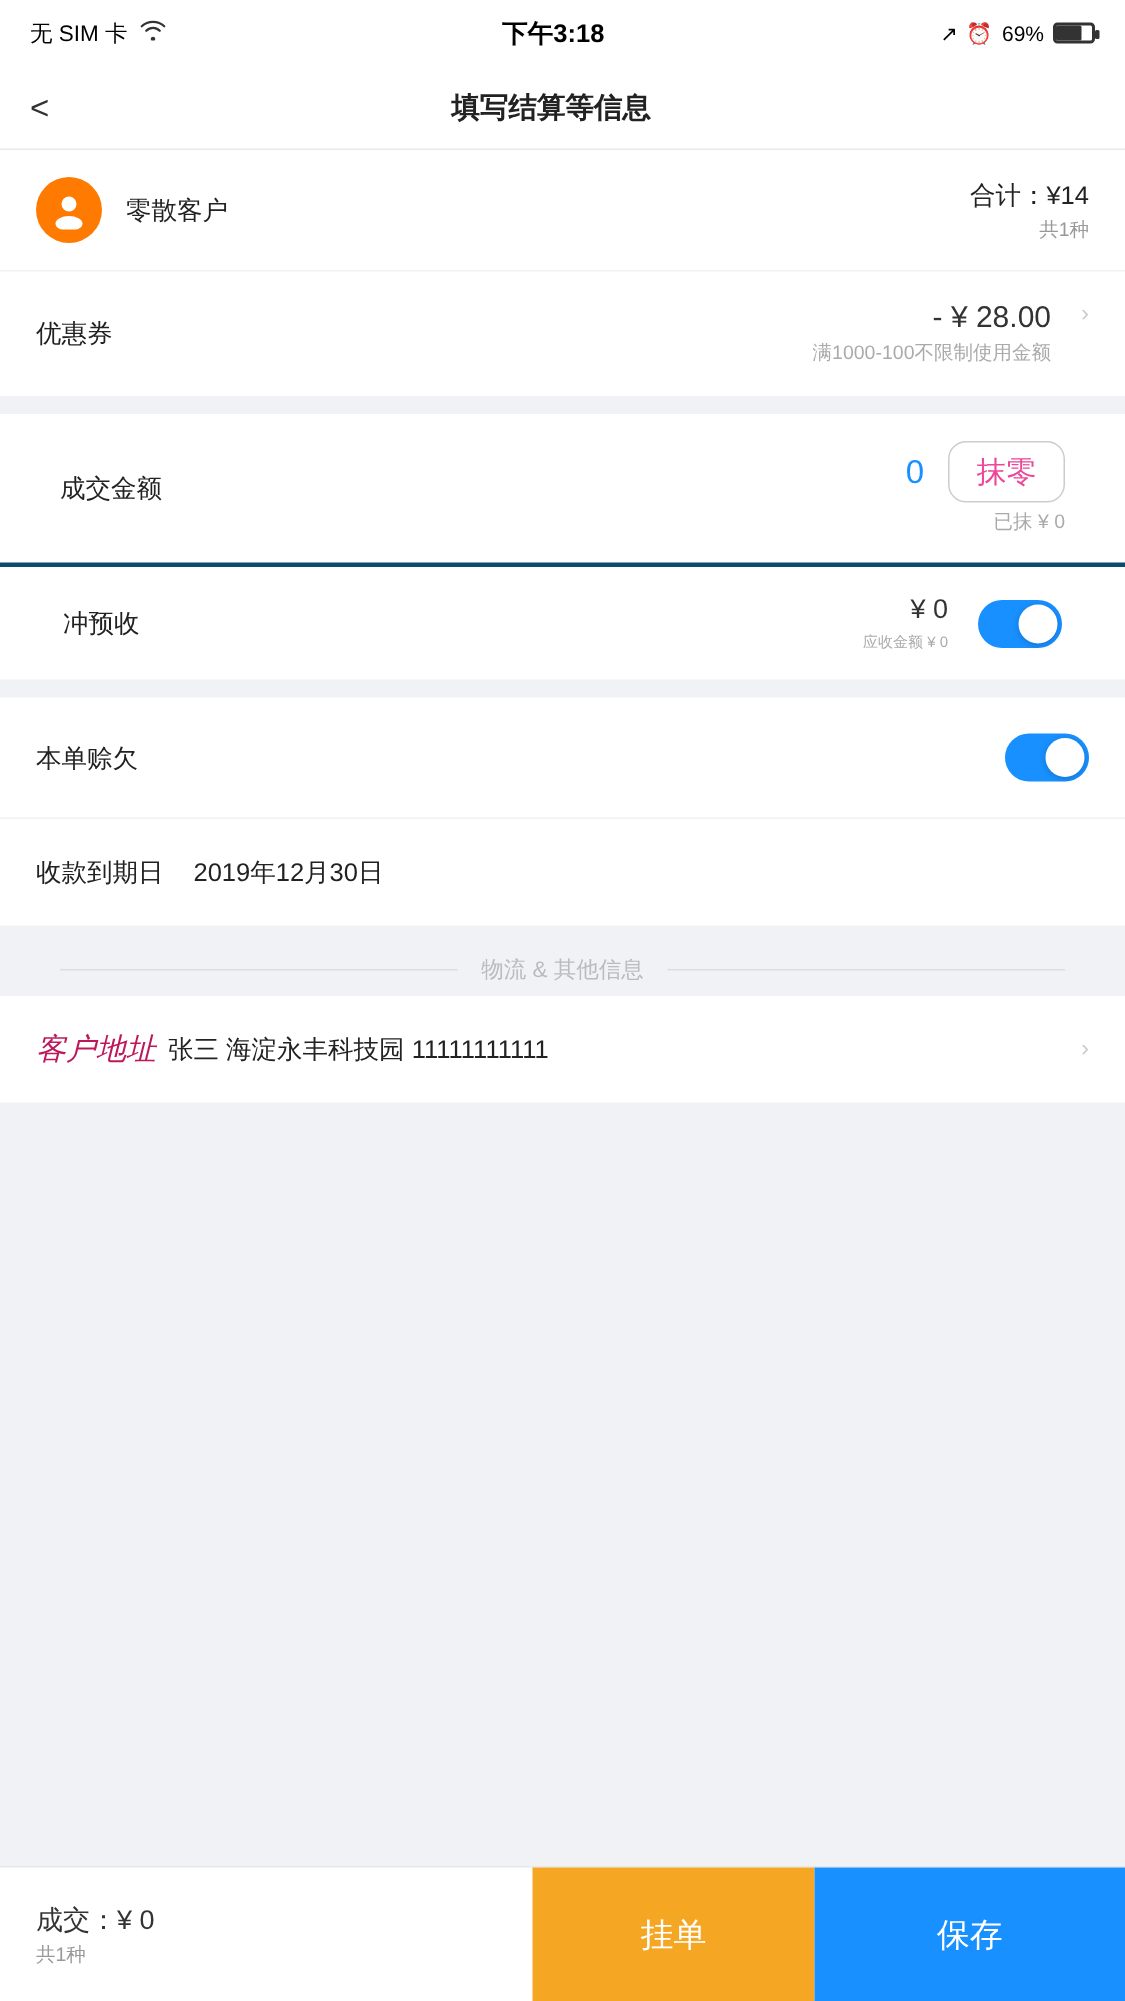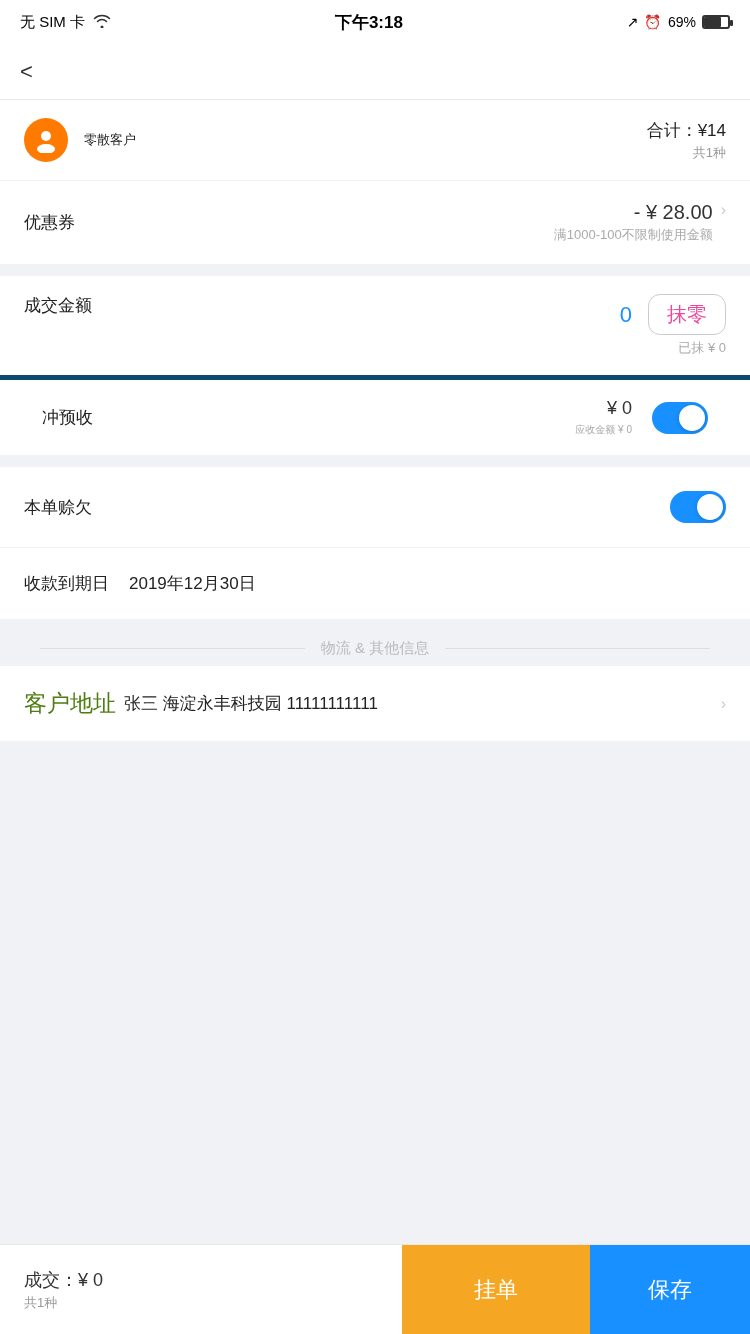--- a/index.html
+++ b/index.html
@@ -80,43 +80,44 @@
     .customer-row {
       display: flex;
       align-items: center;
       padding: 18px 24px;
     }
     .avatar {
       width: 44px; height: 44px; border-radius: 50%; background: #ff7a00;
       display: flex; align-items: center; justify-content: center;
       color: #fff; font-size: 20px; margin-right: 16px; flex-shrink: 0;
     }
-    .customer-name { font-size: 13px; color: #222; font-weight: 500; }
+    .customer-name { font-size: 17px; color: #222; font-weight: 500; }
     .customer-total { margin-left: auto; text-align: right; }
     .total-amount { font-size: 17px; color: #222; font-weight: 500; }
     .total-count { font-size: 13px; color: #999; margin-top: 2px; }
 
     
     .coupon-row {
       display: flex;
       align-items: center;
       padding: 20px 24px;
       border-top: 1px solid #f2f2f2;
     }
     .row-label { font-size: 17px; color: #222; min-width: 80px; }
-    .row-right { margin-left: auto; text-align: right; display: flex; align-items: flex-start; gap: 8px; }
+    .row-right { margin-left: auto; text-align: right; display: flex; align-items: flex-start; gap: 20px; }
     .coupon-amount { font-size: 20px; color: #333; font-weight: 500; }
     .coupon-desc { font-size: 13px; color: #aaa; margin-top: 2px; }
     .chevron { font-size: 16px; color: #ccc; }
 
     
     .deal-row {
       display: flex;
-      padding: 18px 24px;
-      border-bottom: 5px solid #0c4a6e;
+      align-items: center;
+      padding: 18px 40px;
+      border-bottom: 3px solid #0c4a6e;
     }
     .deal-value-area { margin-left: auto; display: flex; align-items: center; gap: 16px; }
     .deal-number { font-size: 22px; color: #1890ff; font-weight: 500; min-width: 30px; text-align: right; }
     .round-zero-btn {
       border: 1px solid #ccc; border-radius: 12px;
       padding: 6px 18px; font-size: 20px; color: #ec4899;
       background: #fff; cursor: pointer;
     }
     .deal-sub { font-size: 13px; color: #aaa; text-align: right; margin-top: 4px; }
 
@@ -165,21 +166,21 @@
       padding: 0 40px;
     }
     .divider-line { flex: 1; height: 1px; background: #ddd; }
 
     
     .address-row {
       display: flex;
       align-items: center;
       padding: 22px 24px;
     }
-    .address-label { font-size: 23px; color: #4d7c0f; min-width: 80px; }
+    .address-label { font-size: 20px; color: #be185d; min-width: 80px; font-style: italic; }
     .address-value { font-size: 17px; color: #222; margin-left: 8px; flex: 1; }
 
     
     .bottom-bar {
       position: fixed;
       bottom: 0;
       left: 0;
       width: 750px;
       height: 90px;
       background: #fff;
@@ -200,21 +201,21 @@
       background: #f5a623;
       color: #fff;
       font-size: 22px;
       font-weight: 500;
       border: none;
       cursor: pointer;
       display: flex; align-items: center; justify-content: center;
     }
     .btn-save {
       height: 90px;
-      width: 160px;
+      width: 207px;
       background: #1890ff;
       color: #fff;
       font-size: 22px;
       font-weight: 500;
       border: none;
       cursor: pointer;
       display: flex; align-items: center; justify-content: center;
     }
   </style>
 </head>
@@ -237,20 +238,21 @@
     <span>⏰</span>
     <span>69%</span>
     <span class="battery-icon">
         <div class="battery-fill"></div>
       </span>
   </div>
 </div>
 
 <div class="nav-bar">
   <div class="nav-back">&lt;</div>
+  <div class="nav-title">填写结算等信息</div>
 </div>
 
 <div class="content">
 
   <div class="card">
     <div class="customer-row">
       <div class="avatar">
         <svg width="26" height="26" viewBox="0 0 26 26" fill="none">
           <circle cx="13" cy="9" r="5" fill="white"></circle>
           <ellipse cx="13" cy="22" rx="9" ry="5" fill="white"></ellipse>

